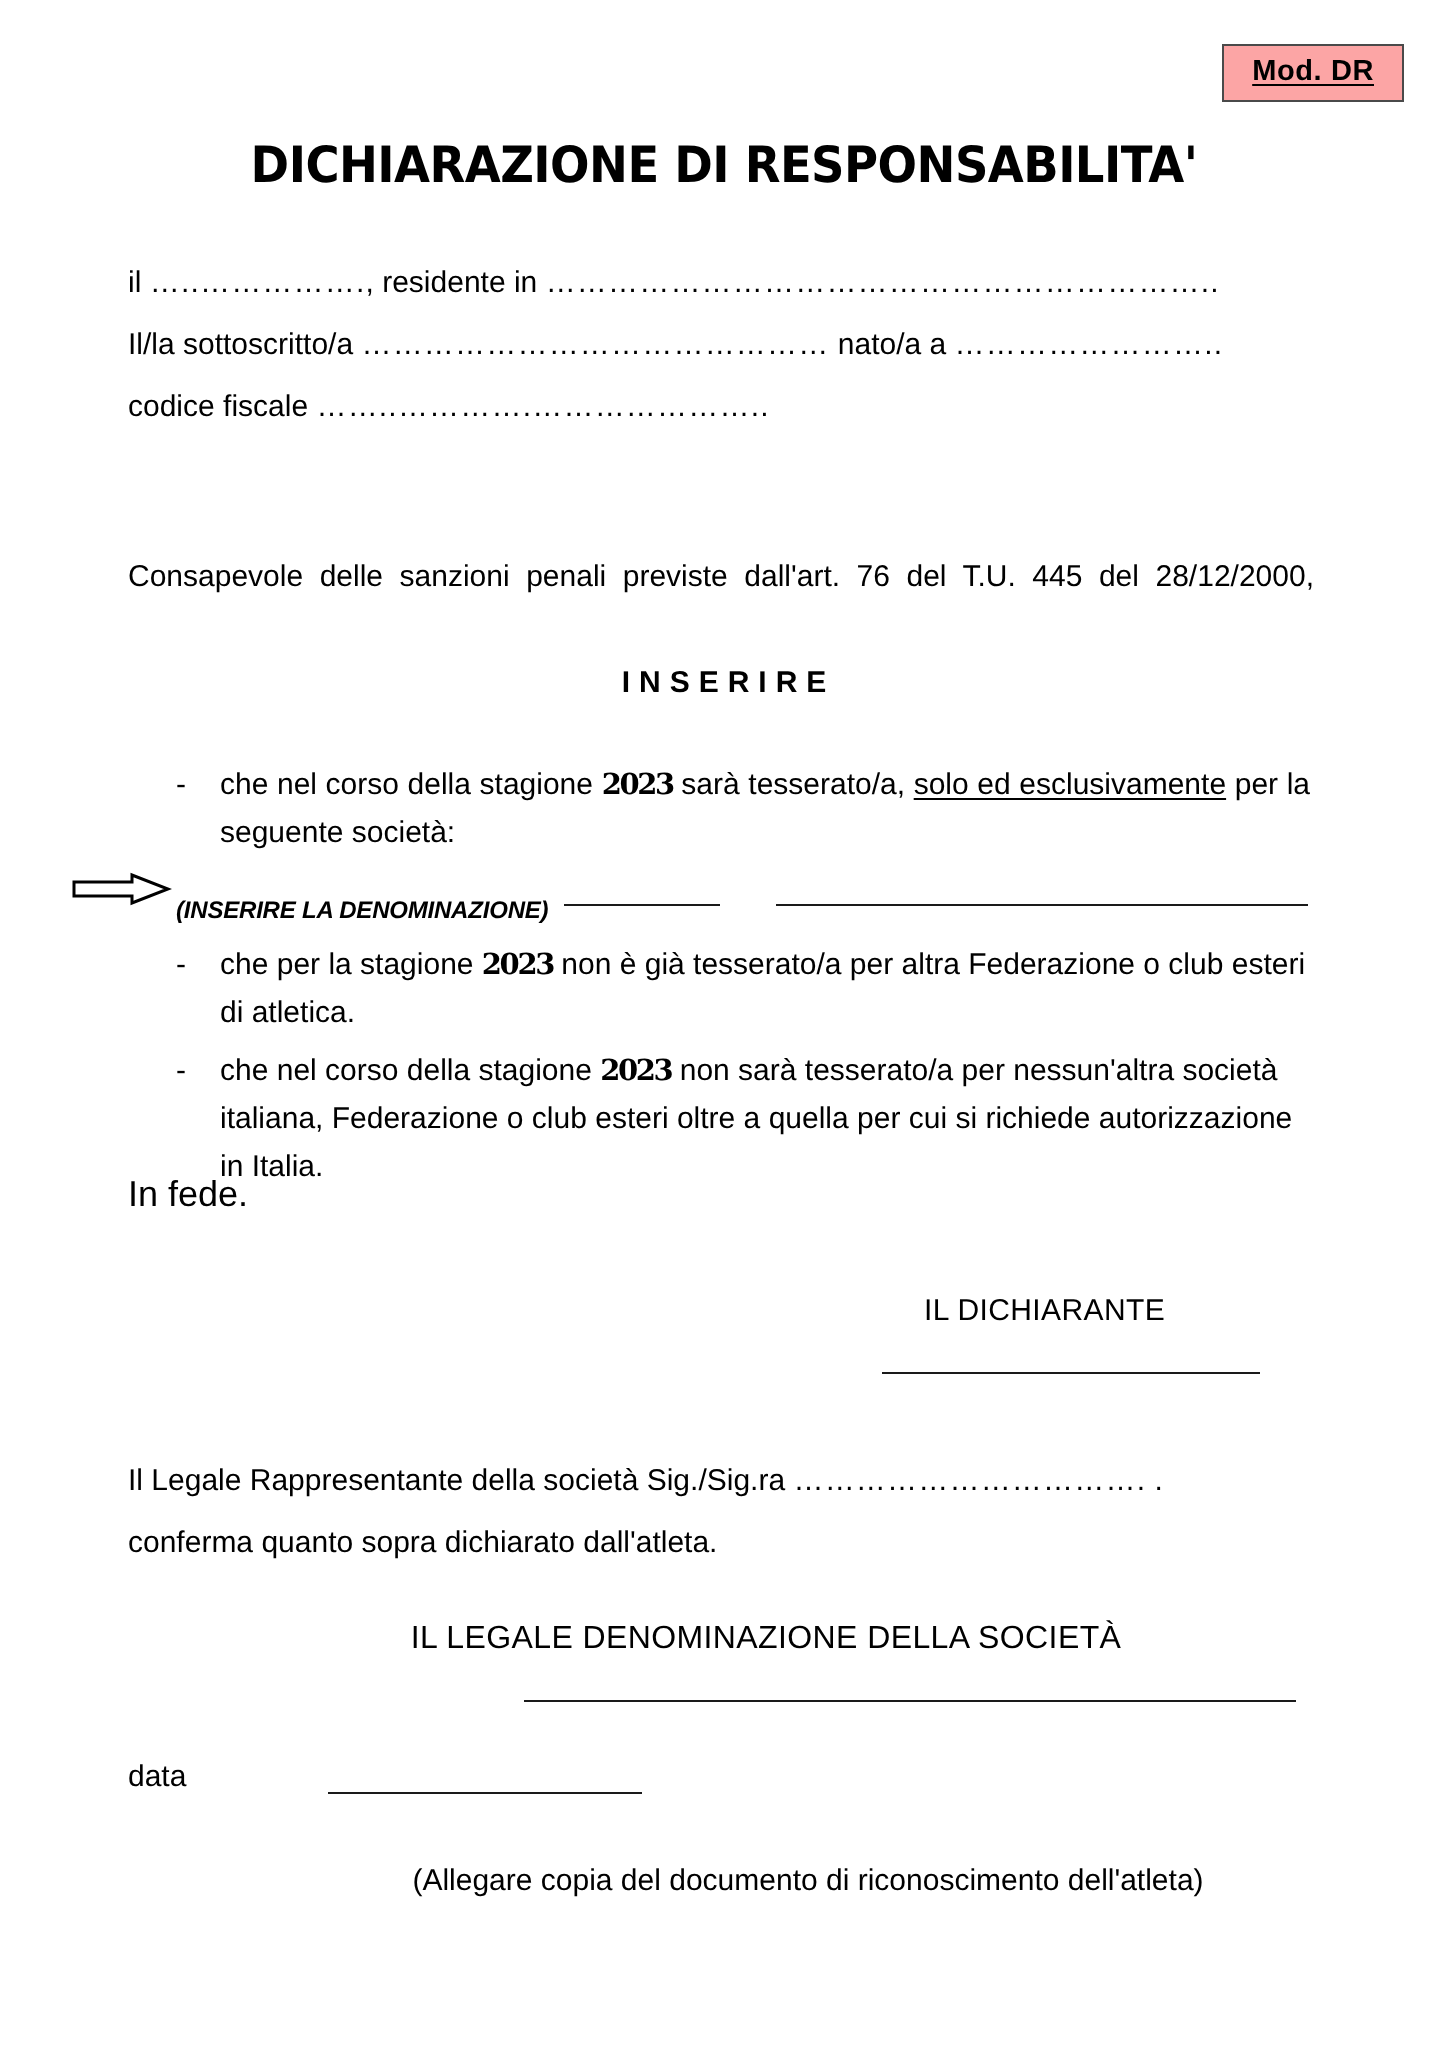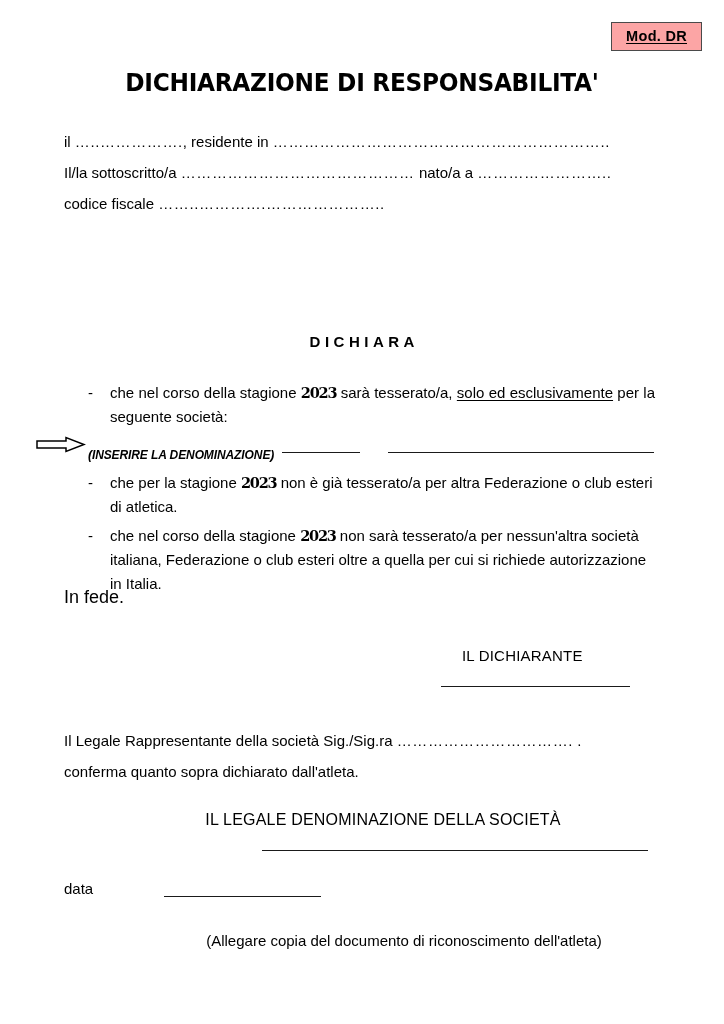--- a/index.html
+++ b/index.html
@@ -261,22 +261,23 @@
       <span>il </span><span class="dots">…..…………….</span><span>, residente in </span><span class="dots">………………………………………………………..</span>
     </div>
     <div class="field-row">
       <span>Il/la sottoscritto/a </span><span class="dots">………………………………………</span><span> nato/a a </span><span class="dots">……………………..</span>
     </div>
     <div class="field-row">
       <span>codice fiscale </span><span class="dots">……..………….…………………..</span>
     </div>
   </div>
 
-
-  <div id="dichiara">DICHIARA</div>
+  <div id="consapevole">Consapevole delle sanzioni penali previste dall'art. 76 del T.U. 445 del 28/12/2000,</div>
+
+  <div id="dichiara">INSERIRE</div>
 
   <div class="bullet-item just" id="bullet-1" style="left:88px; top:381px; width:567px;">
     <span class="dash">-</span>
     <span class="btext"><span>che nel corso della stagione </span><span class="year">2023</span><span> sarà tesserato/a, </span><span class="u">solo ed esclusivamente</span><span> per la seguente società:</span></span>
   </div>
 
   <div id="denominazione-row">
     <span id="arrow-icon">
       <svg width="50" height="17" viewBox="0 0 50 17" aria-hidden="true">
         <polygon points="1,5 30,5 30,1.5 48,8.5 30,15.5 30,12 1,12" fill="#ffffff" stroke="#000000" stroke-width="1.5" stroke-linejoin="miter"></polygon>

